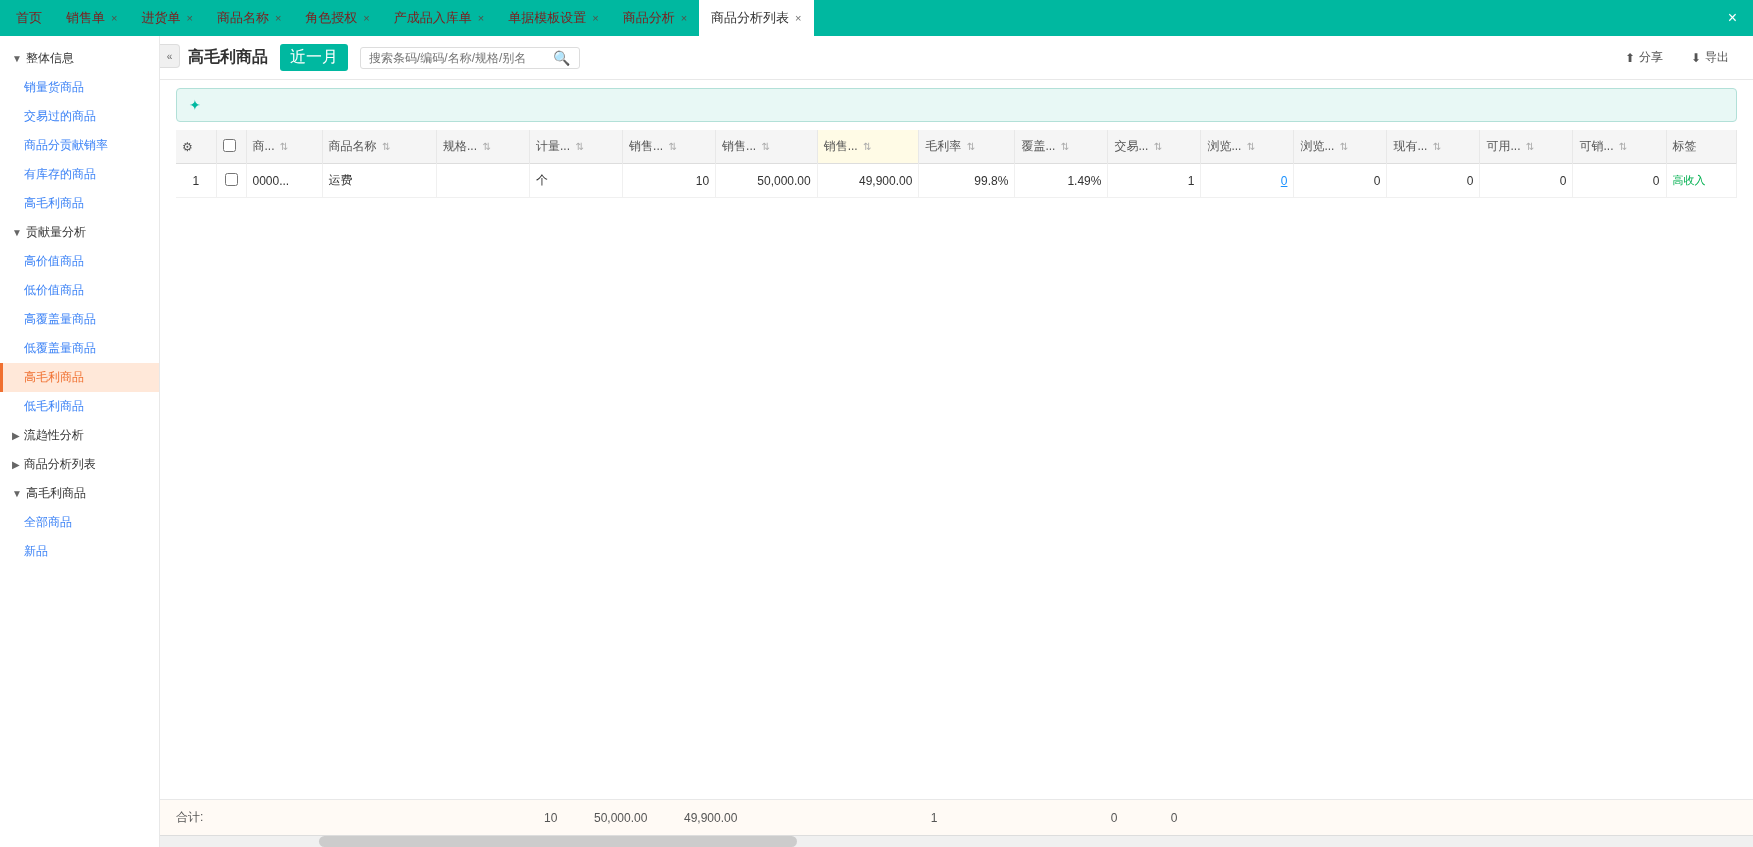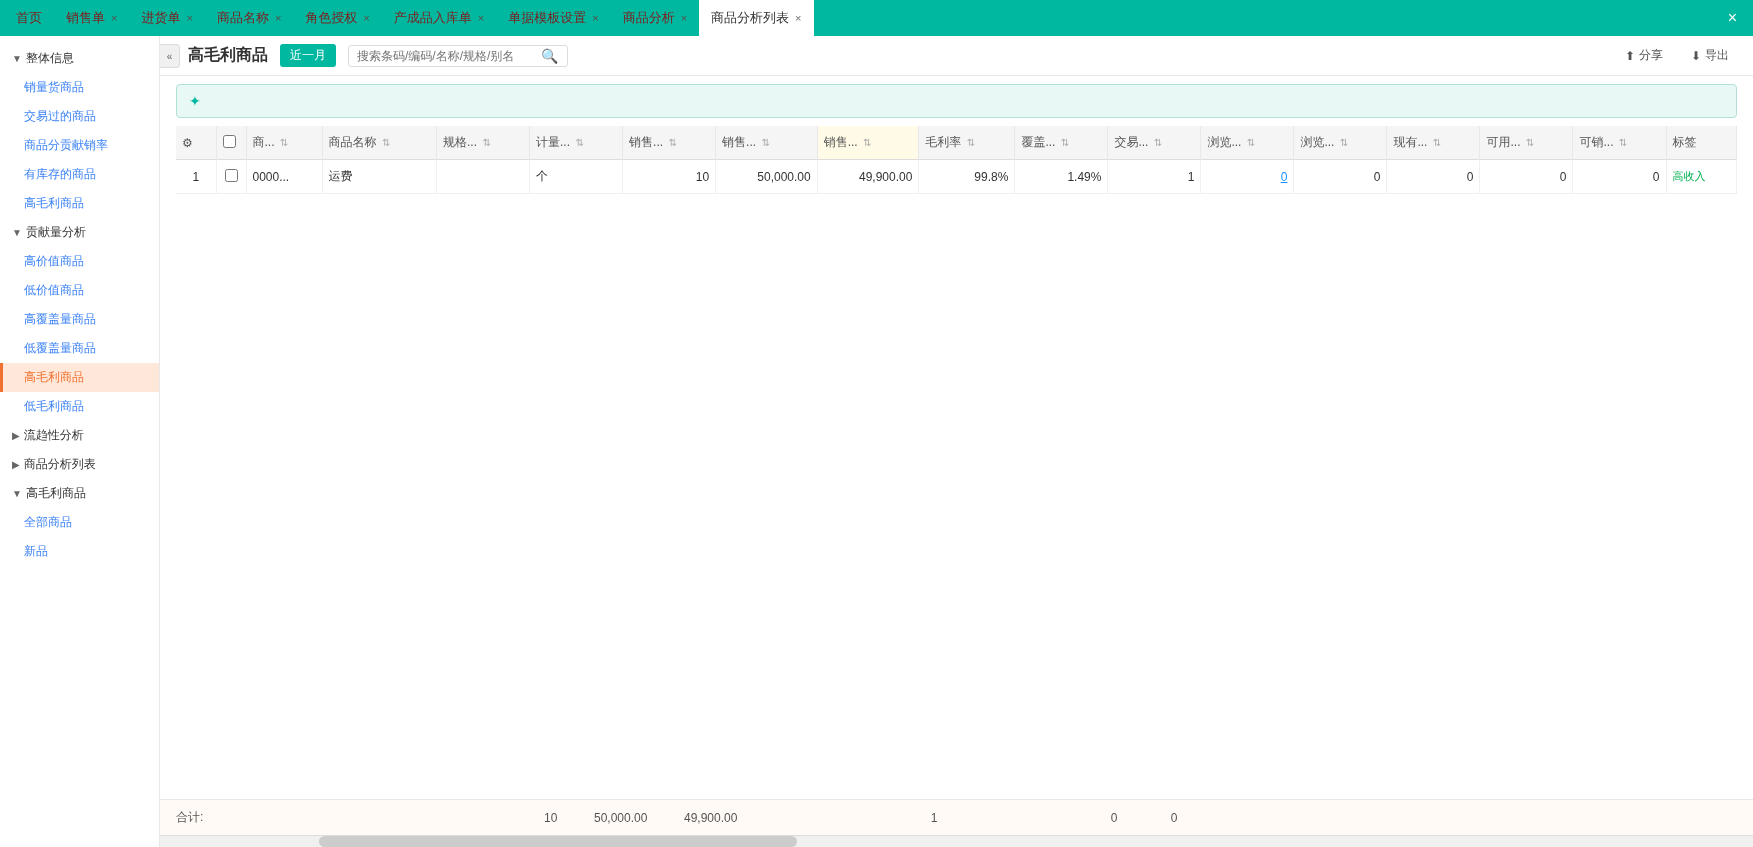--- a/index.html
+++ b/index.html
@@ -143,21 +143,21 @@
       color: #333;
       white-space: nowrap;
     }
     .filter-btn {
       background: #00b8a0;
       color: white;
       border: none;
       padding: 3px 10px;
       border-radius: 3px;
       cursor: pointer;
-      font-size: 12px;
+      font-size: 16px;
       white-space: nowrap;
     }
     .search-box {
       display: flex;
       align-items: center;
       border: 1px solid #ddd;
       border-radius: 3px;
       padding: 2px 8px;
       width: 220px;
     }

